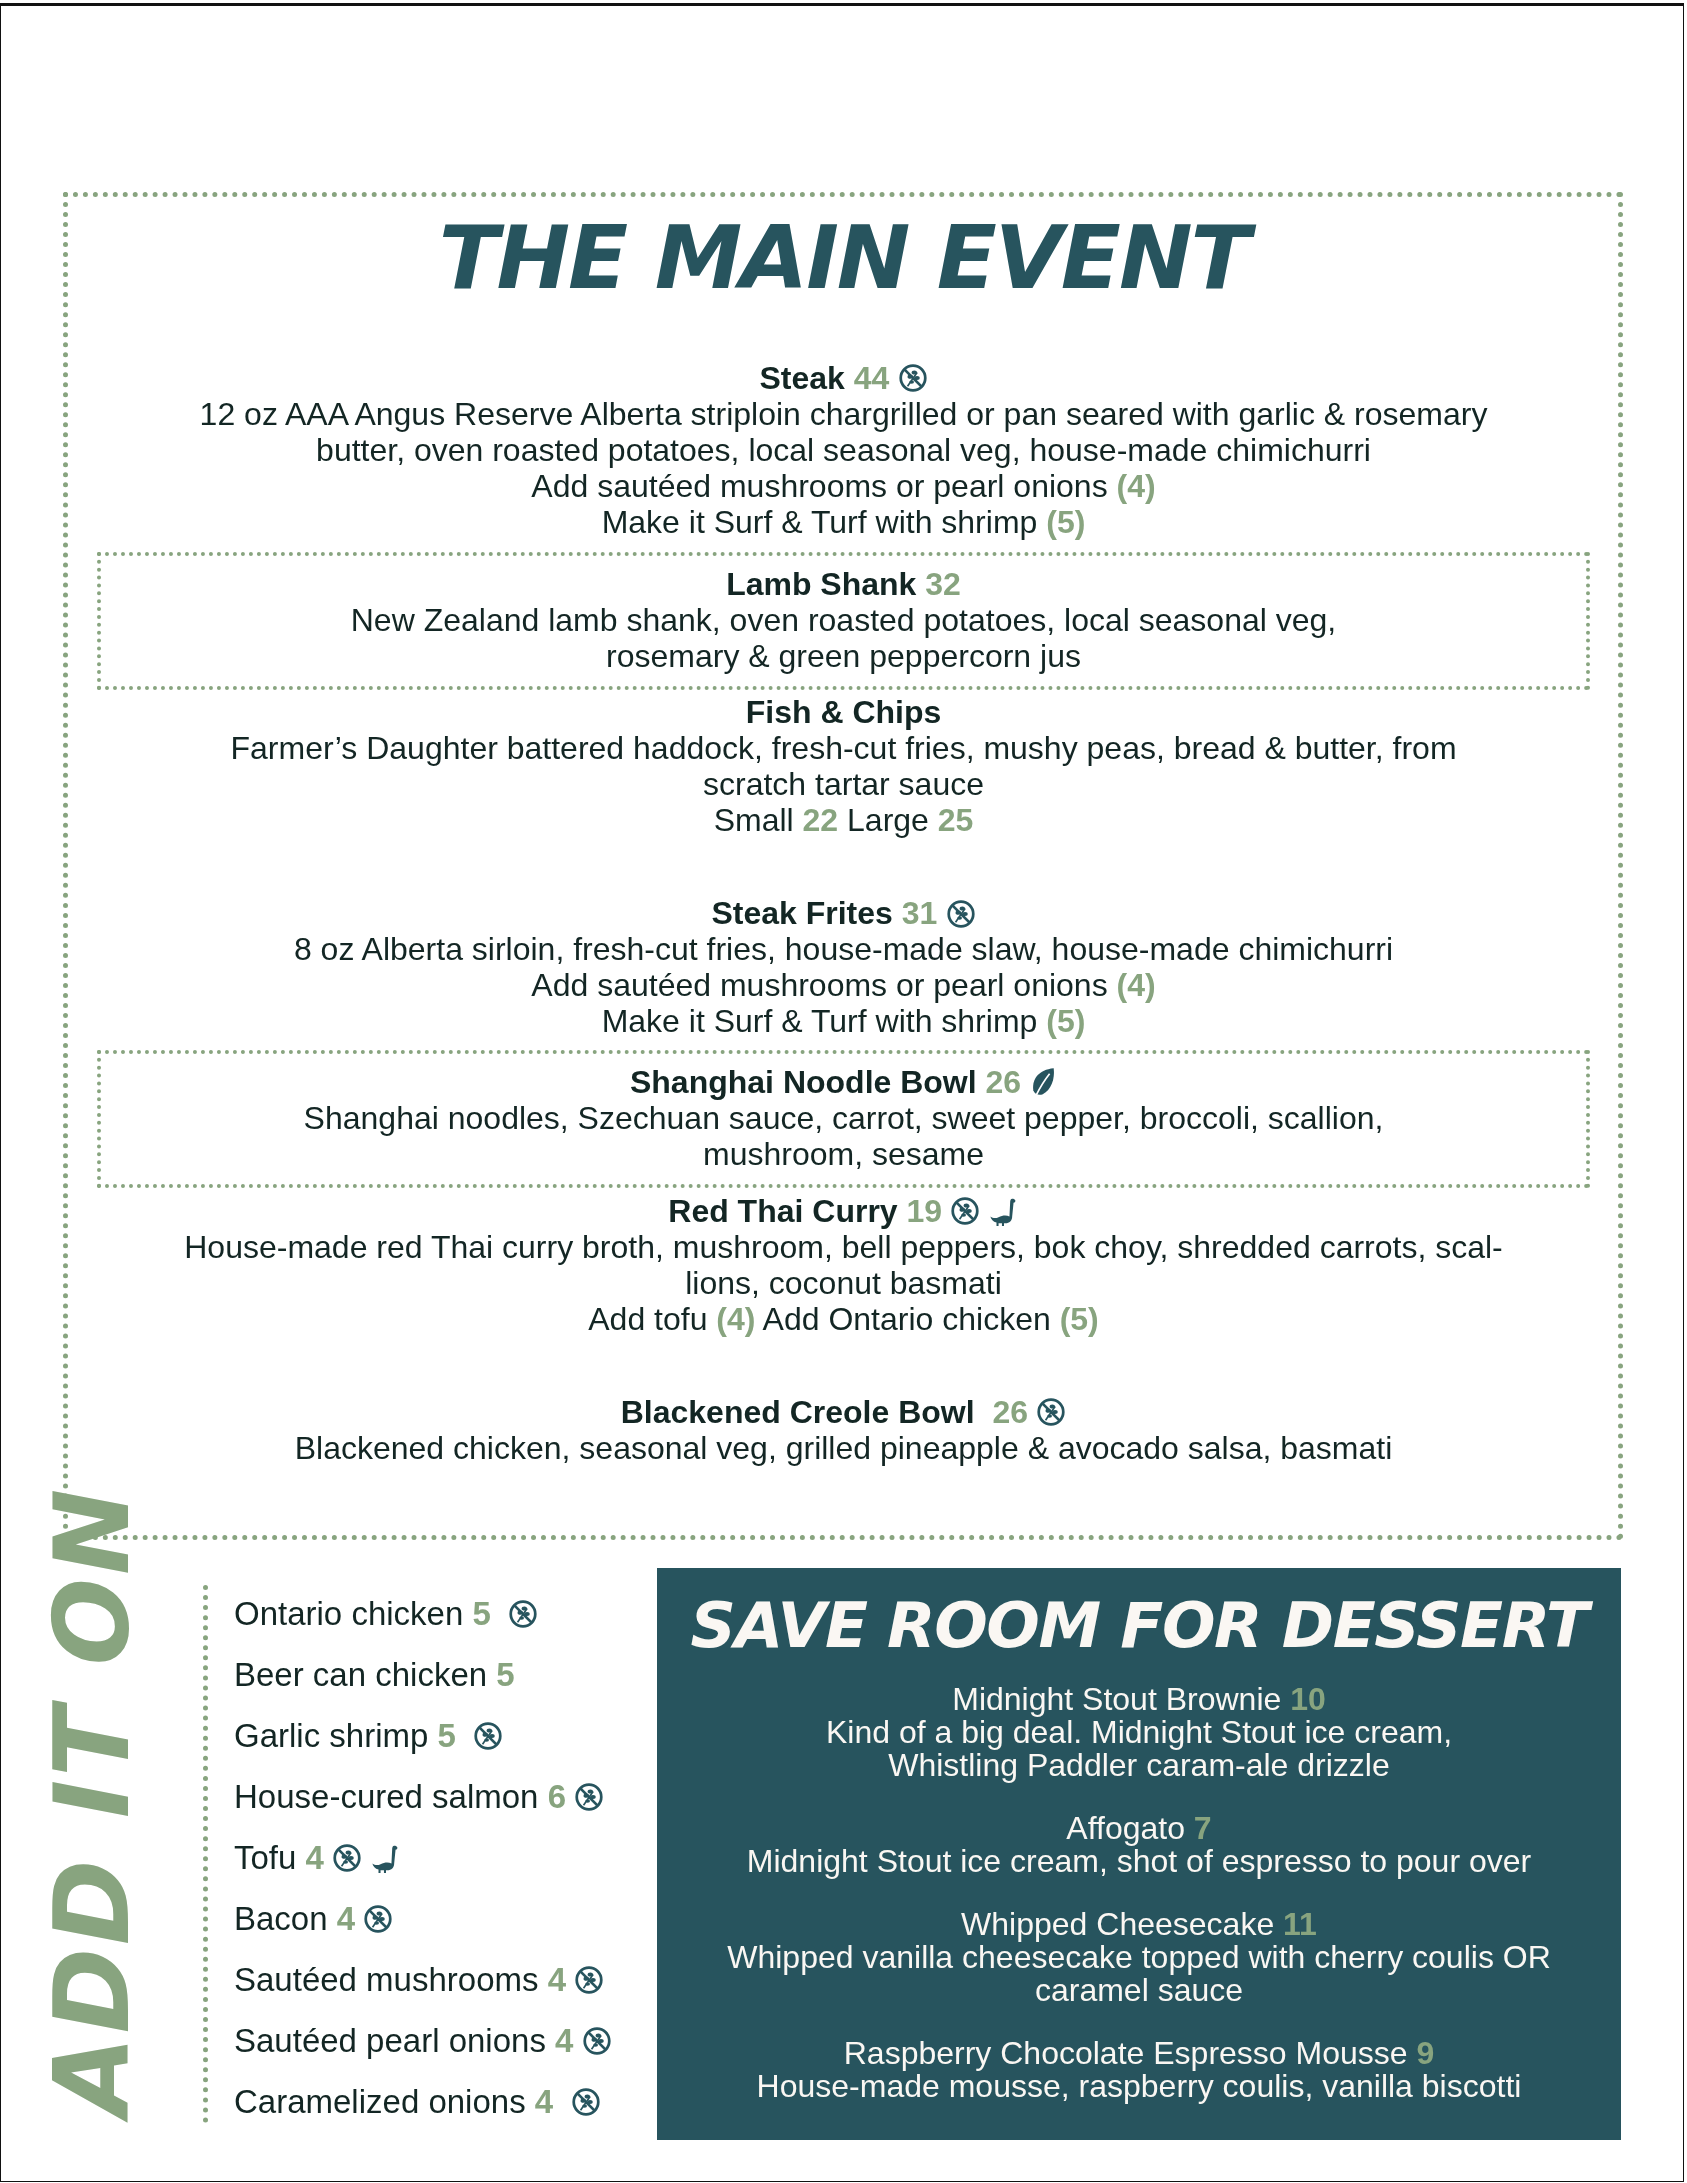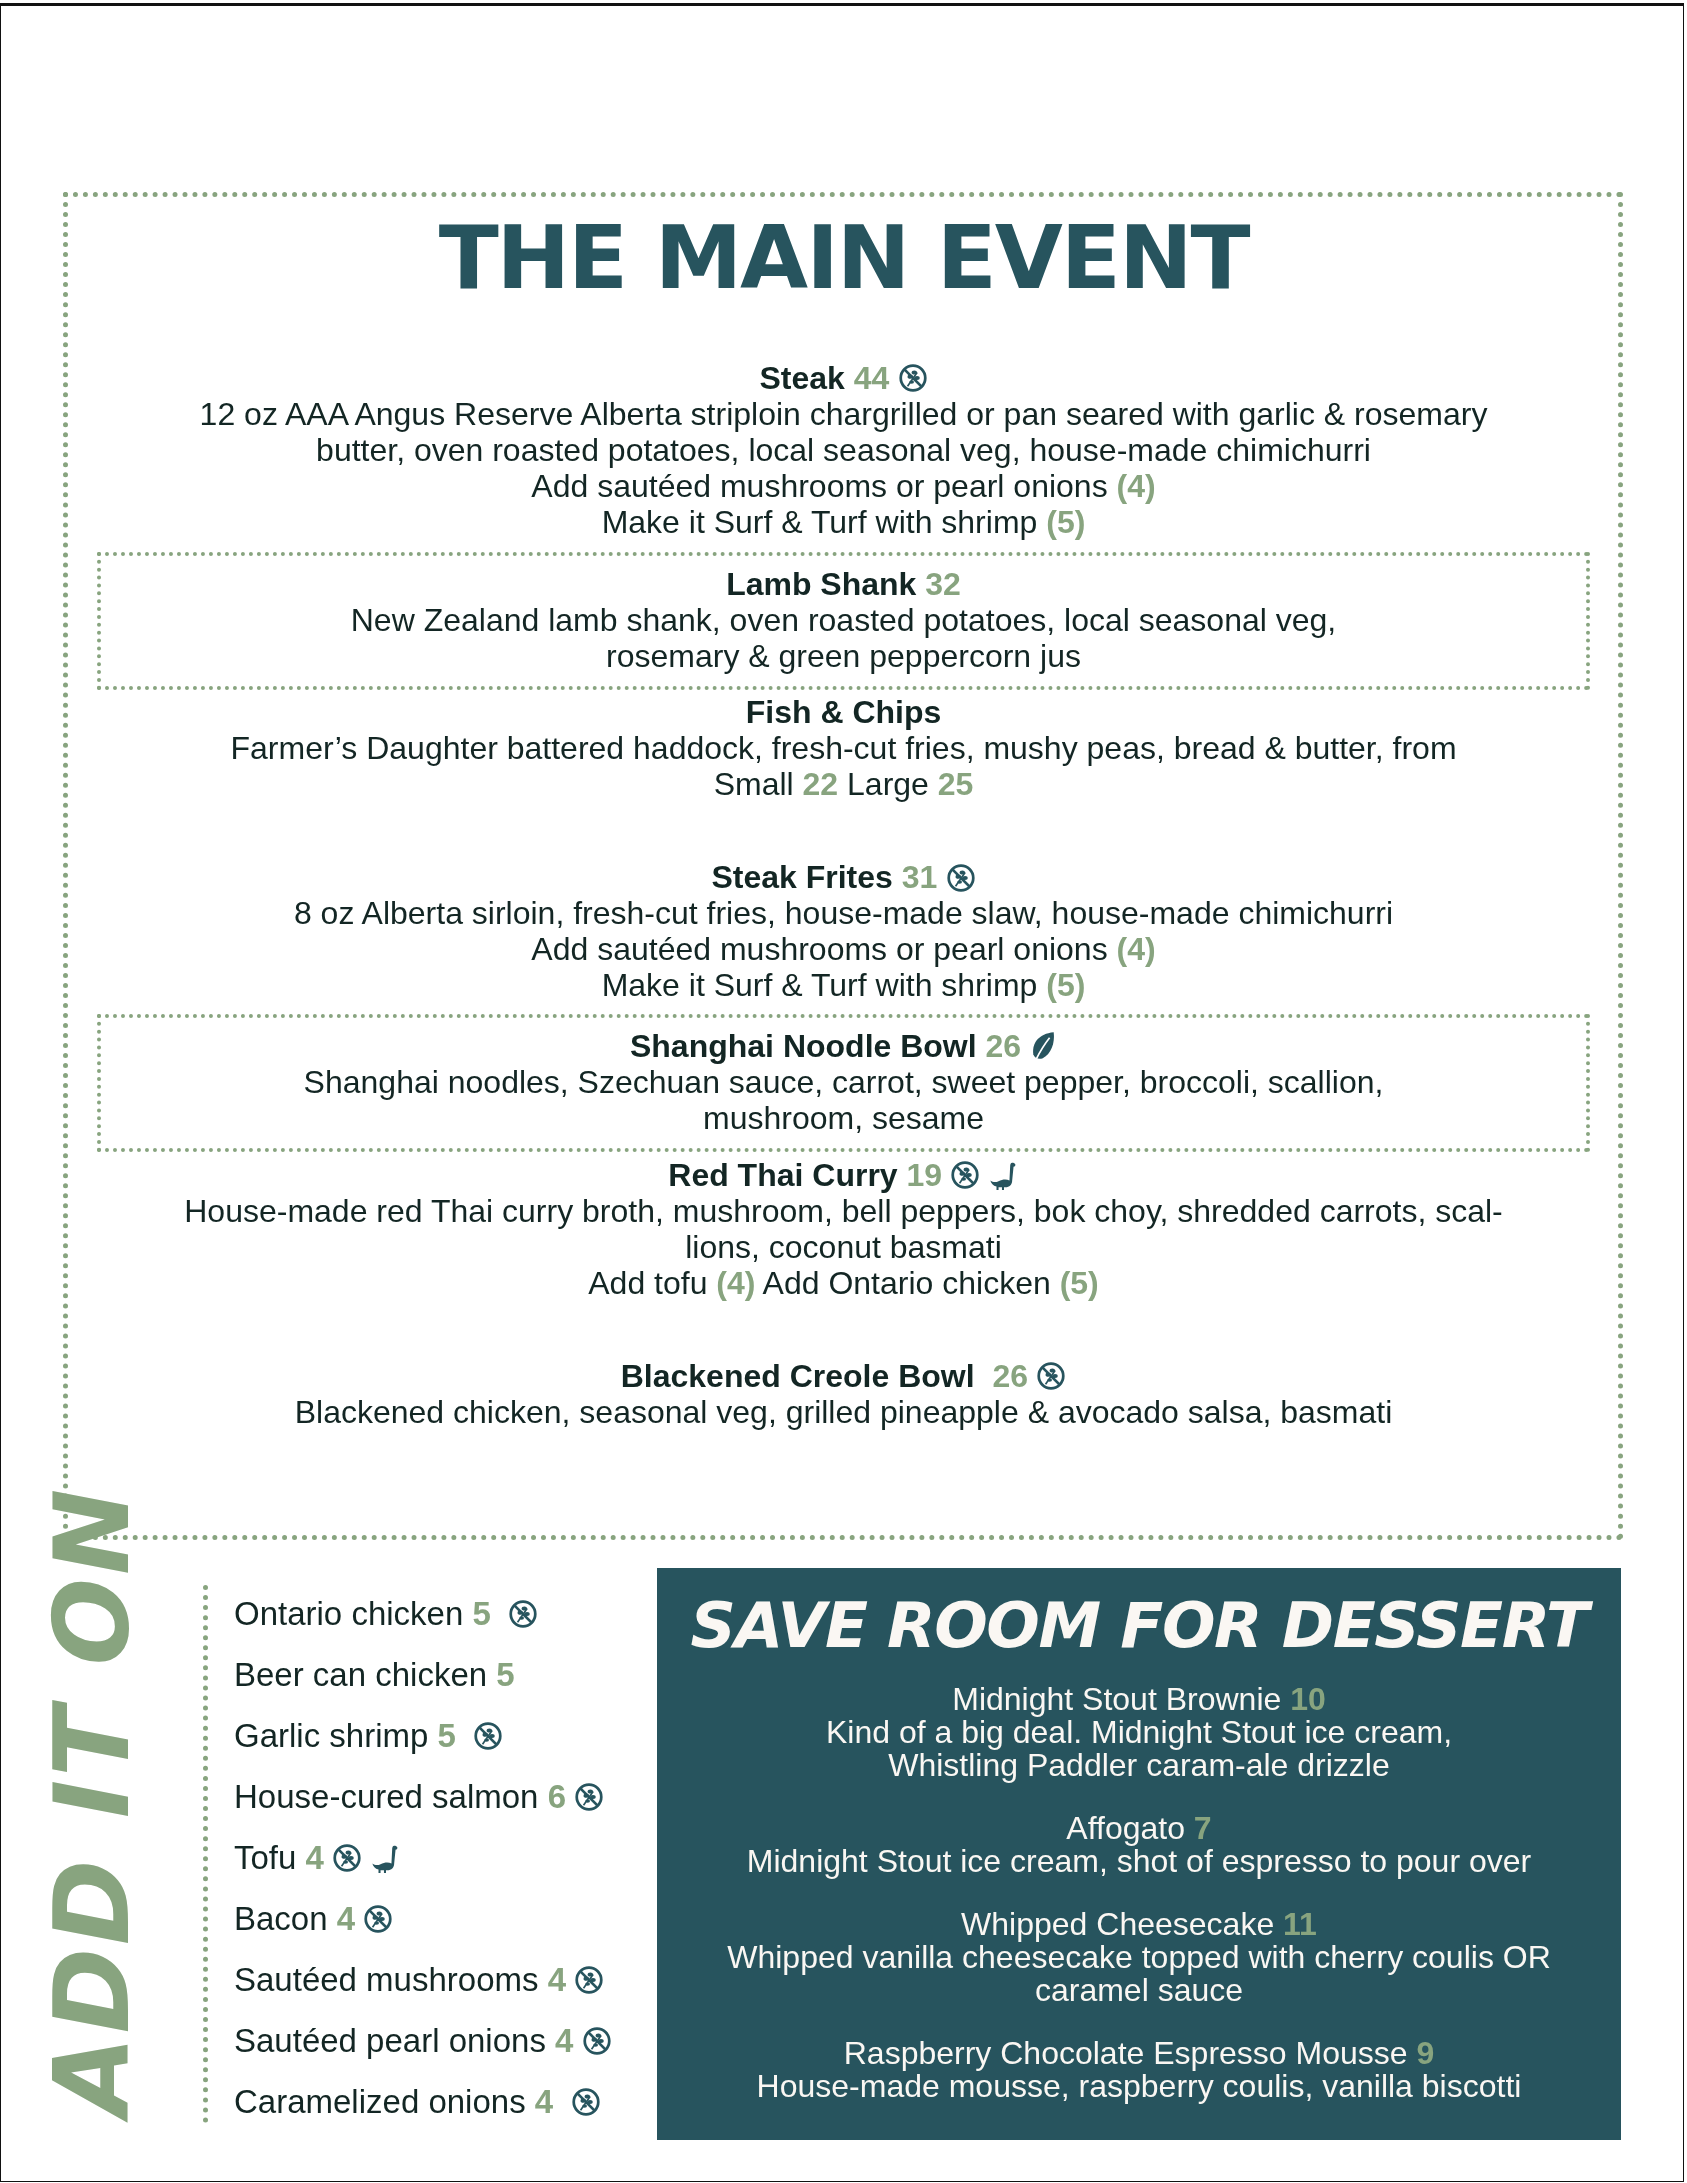--- a/index.html
+++ b/index.html
@@ -8,21 +8,21 @@
     font-family: "Liberation Sans", "DejaVu Sans", sans-serif; color: #132624;
   }
   .page-frame { position: absolute; left: 0; top: 2.8px; width: 1684px; height: 2179px; border: 1.4px solid #111; border-top: 3.4px solid #111; box-sizing: border-box; }
 
   .main-box {
     position: absolute; left: 63px; top: 192px; width: 1560px; height: 1348px;
     border: 5.5px dotted #88a47f; box-sizing: border-box;
   }
   .main-title {
     position: absolute; left: 0; right: 0; top: 214px; text-align: center;
-    font-family: "DejaVu Sans", sans-serif; font-weight: bold; 
+    font-family: "DejaVu Sans", sans-serif; font-weight: bold; font-style: italic;
     font-size: 88px; letter-spacing: -2.1px; color: #27545e; line-height: 1;
   }
   .items { position: absolute; left: 69px; width: 1549px; top: 339px; }
   .item { text-align: center; font-size: 32px; line-height: 36px; margin-top: 21px; }
   .item-name { font-weight: bold; }
   .price { color: #88a47f; font-weight: bold; }
   .desc-line { display: block; }
   .boxed { border: 4.8px dotted #88a47f; margin: 0 27.6px; padding: 9.6px 0 12.4px; }
   .gap { height: 36px; }
 
@@ -81,20 +81,21 @@
 
   <div class="item boxed">
     <div><span class="item-name">Lamb Shank</span> <span class="price">32</span></div>
     <span class="desc-line">New Zealand lamb shank, oven roasted potatoes, local seasonal veg,</span>
     <span class="desc-line">rosemary &amp; green peppercorn jus</span>
   </div>
 
   <div class="item" style="margin-top:4.1px">
     <div><span class="item-name">Fish &amp; Chips</span></div>
     <span class="desc-line">Farmer’s Daughter battered haddock, fresh-cut fries, mushy peas, bread &amp; butter, from</span>
+    <span class="desc-line">scratch tartar sauce</span>
     <span class="desc-line"><span>Small</span> <span class="price">22</span> <span>Large</span> <span class="price">25</span></span>
   </div>
   <div class="gap"></div>
 
   <div class="item">
     <div><span class="item-name">Steak Frites</span> <span class="price">31</span><span class="icon gf"><svg width="30" height="30" viewBox="0 0 44 44">
             <circle cx="22" cy="22" r="18" fill="none" stroke="#27545e" stroke-width="4"></circle>
             <line x1="9" y1="9" x2="35" y2="35" stroke="#27545e" stroke-width="4"></line>
             <g fill="#27545e">
               <ellipse cx="24" cy="14" rx="4" ry="3"></ellipse>

